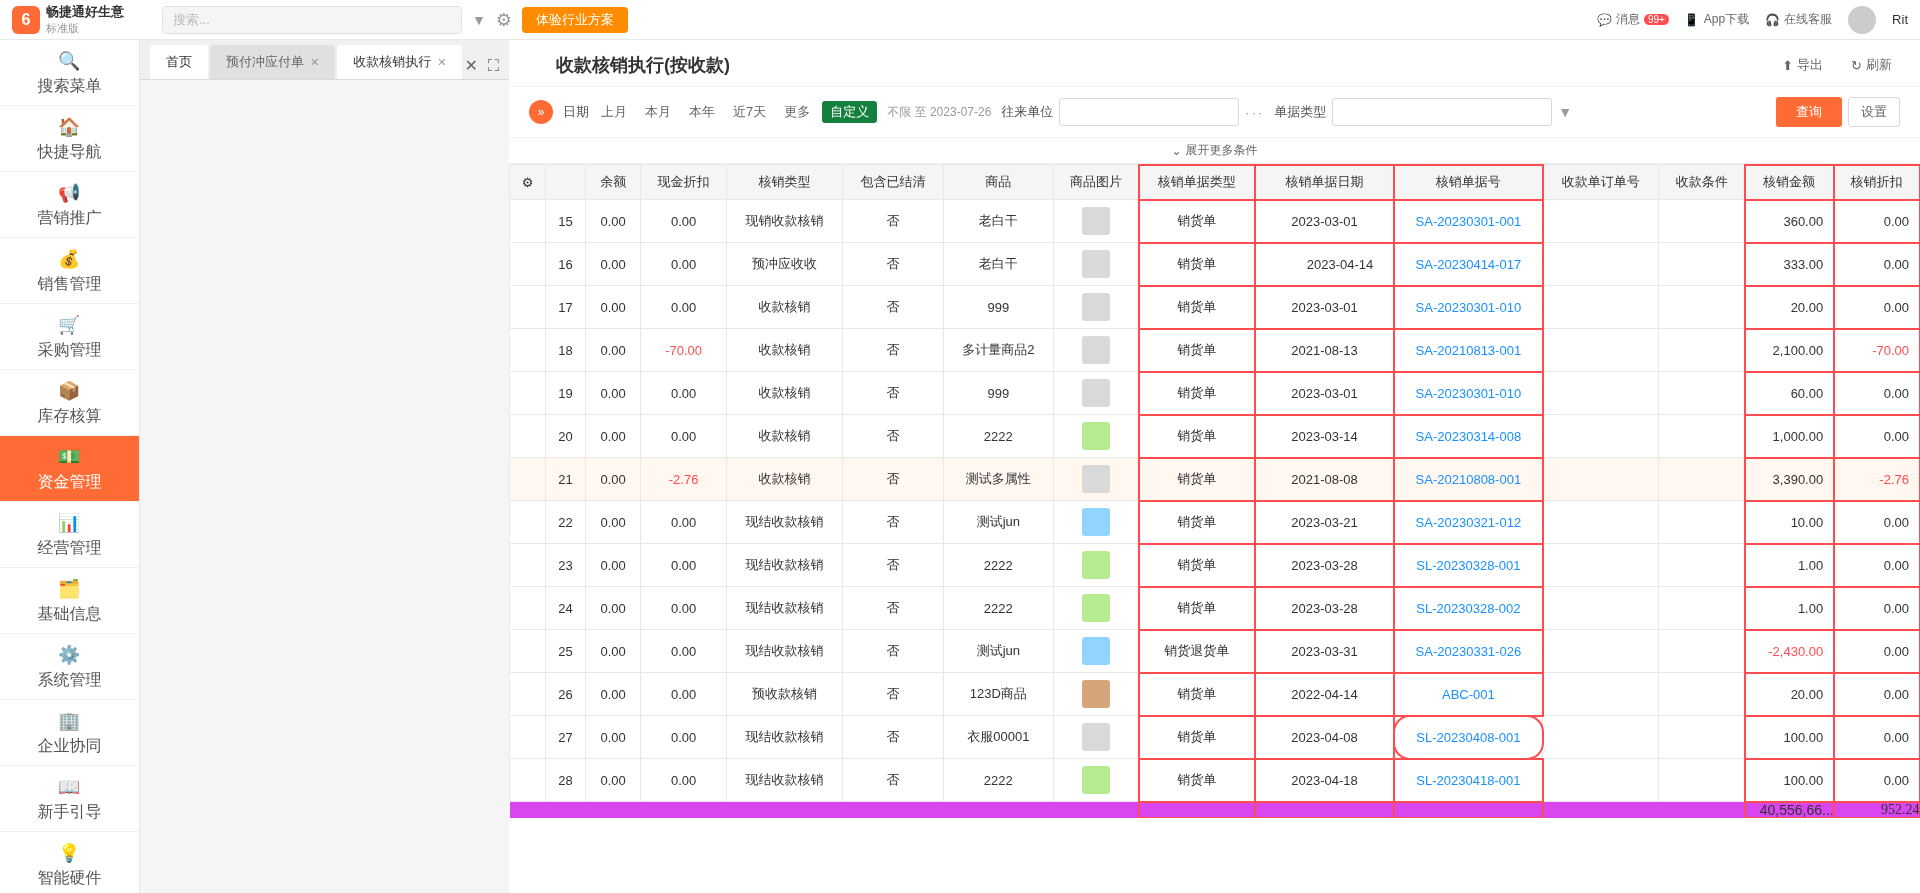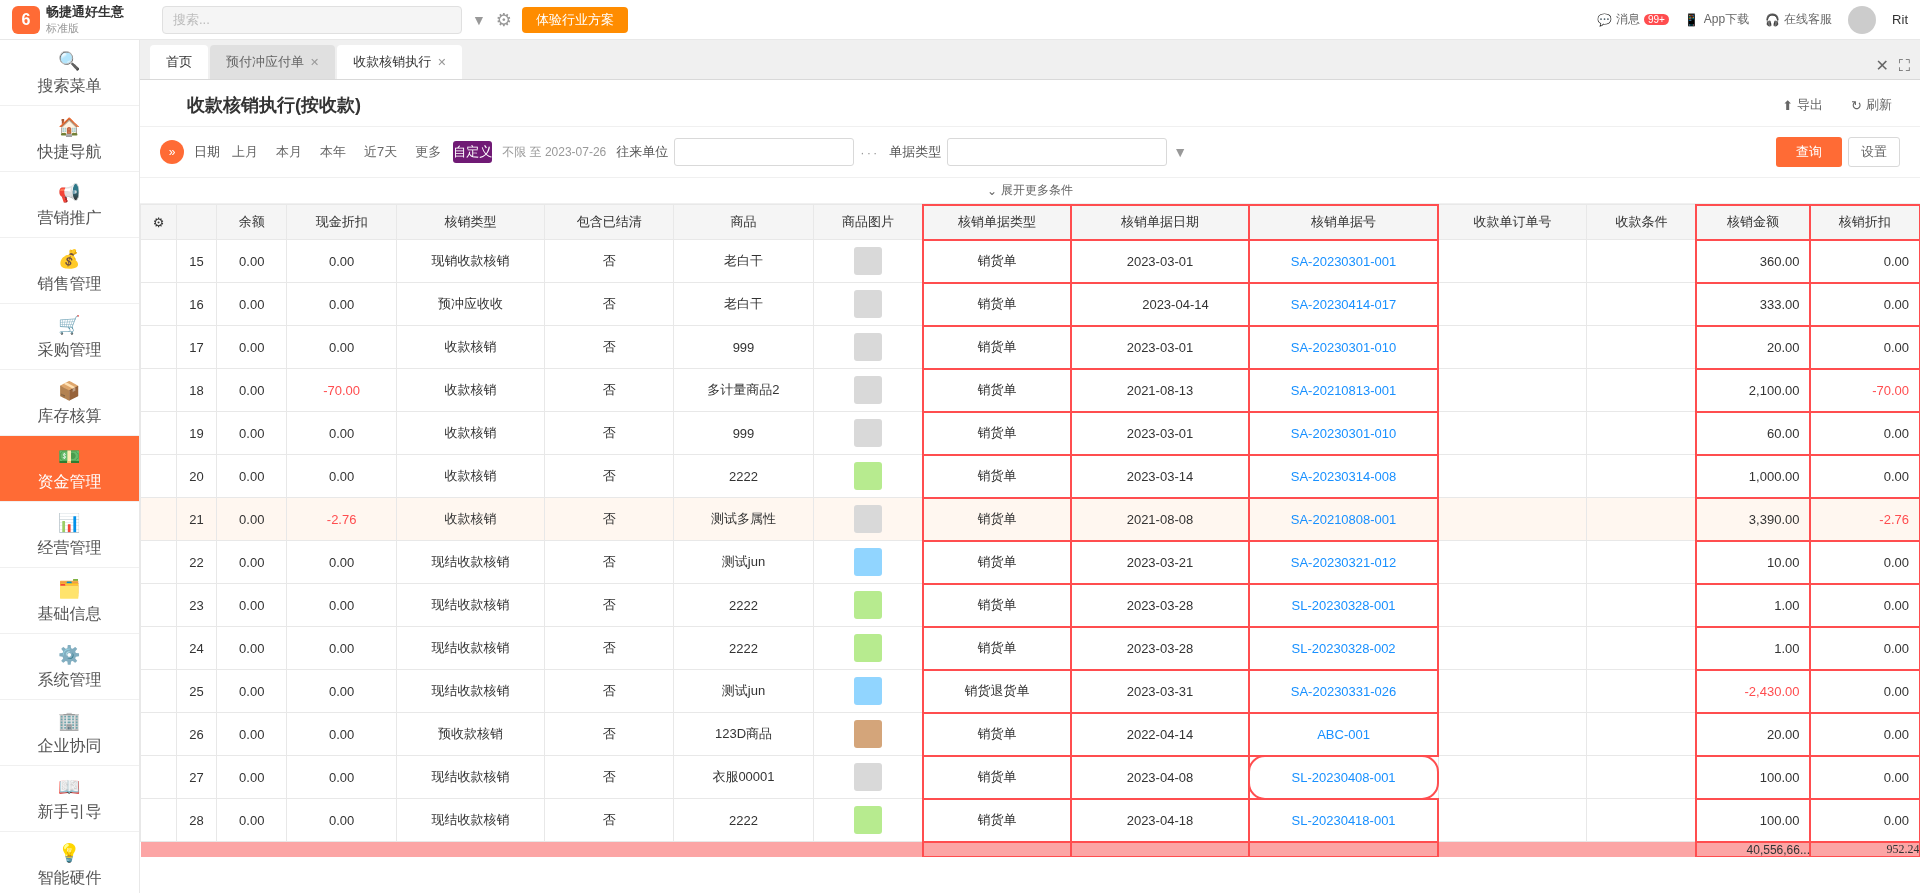--- a/index.html
+++ b/index.html
@@ -106,21 +106,21 @@
     .sidebar-item.active .sidebar-icon { color: #fff; }
     .sidebar-item.active .sidebar-label { color: #fff; }
     .sidebar-icon { font-size: 18px; color: #999; }
     .sidebar-label { font-size: 16px; color: #555; }
     .sidebar-item.active .sidebar-label { color: #fff; }
 
     
     .content-area {
       flex: 1;
       display: flex;
-      flex-direction: column;
+      flex-direction: row;
       overflow: hidden;
     }
 
     
     .tab-bar {
       height: 40px;
       background: #f0f0f0;
       display: flex;
       align-items: flex-end;
       padding: 0 10px;
@@ -220,24 +220,24 @@
       gap: 6px;
     }
     .filter-label { font-size: 13px; color: #555; }
     .filter-option {
       font-size: 13px;
       color: #666;
       cursor: pointer;
       padding: 2px 6px;
     }
     .filter-option.custom-date {
-      background: #701a75;
+      background: #15803d;
       color: #fff;
       border-radius: 3px;
-      padding: 2px 0;
+      padding: 2px 8px;
     }
     .filter-date-range {
       font-size: 12px;
       color: #999;
     }
     .filter-input-group {
       display: flex;
       align-items: center;
       gap: 6px;
     }
@@ -307,23 +307,23 @@
       padding: 7px 10px;
       text-align: center;
       color: #333;
       white-space: nowrap;
     }
     .negative { color: #ff4d4f; }
     .link { color: #1890ff; cursor: pointer; text-decoration: none; }
 
     
     .total-row td {
-      background: #fca5a5;
+      background: #d946ef;
       font-weight: 500;
-      font-size: 12px;
+      font-size: 14px;
       color: #333;
     }
   </style>
 </head>
 <body>
 
 <div class="top-bar">
   <div class="logo-area">
     <div class="logo-icon">6</div>
     <div>

